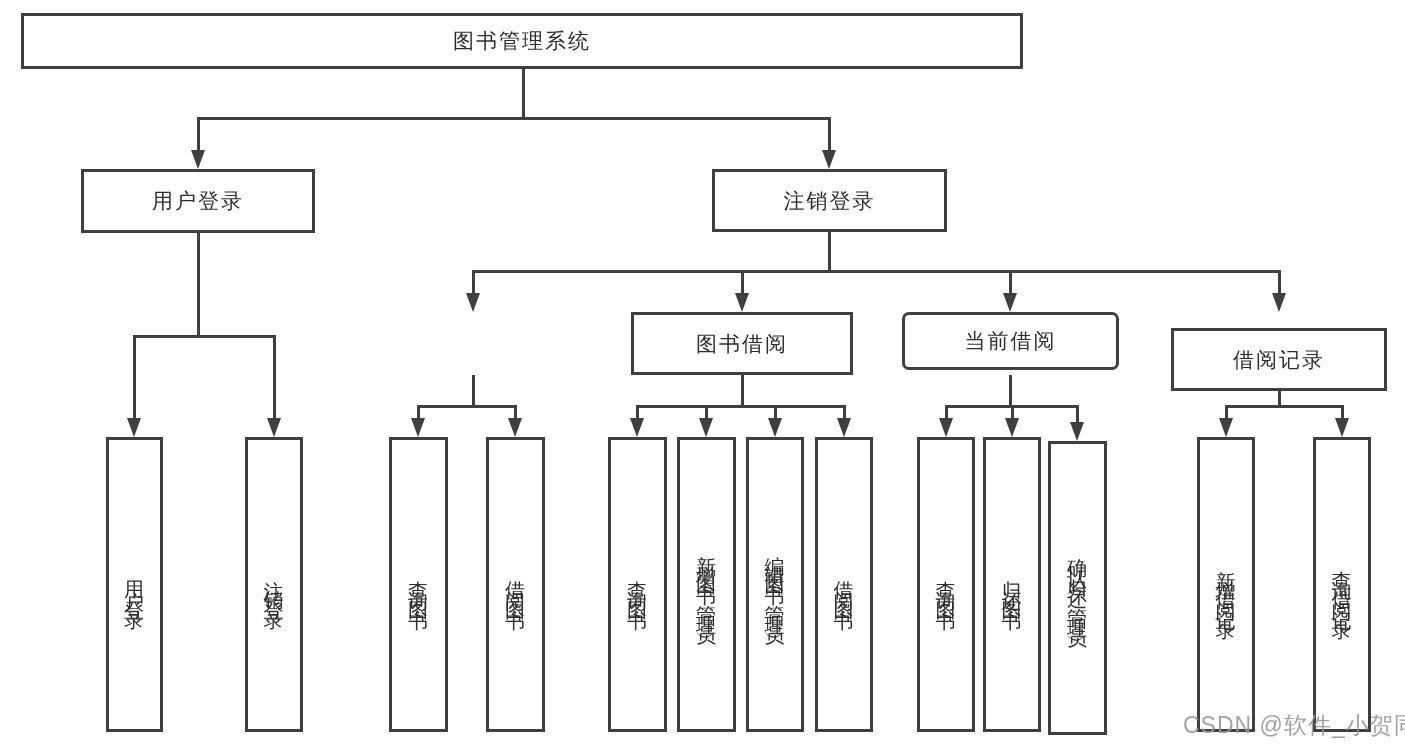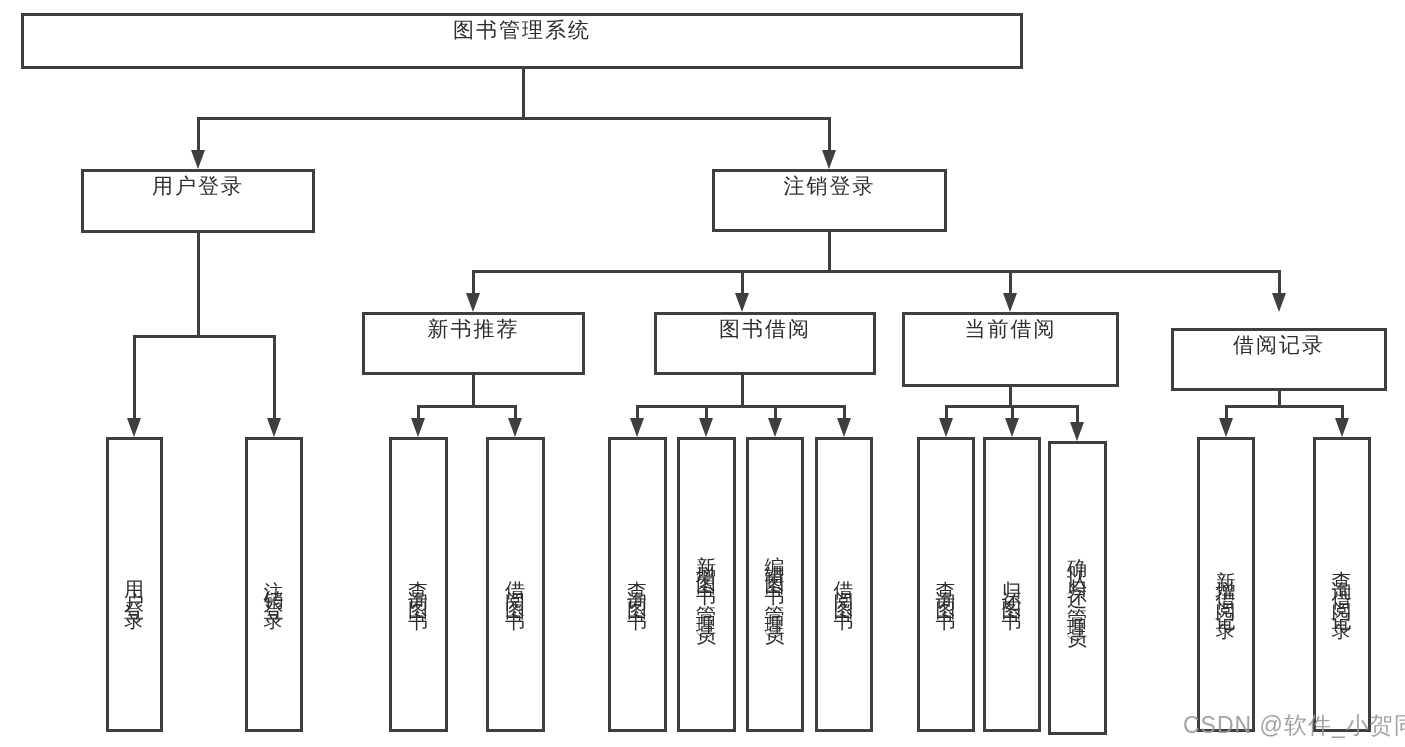--- a/index.html
+++ b/index.html
@@ -7,21 +7,21 @@
     position:relative;
     width:1405px;height:747px;
     background:#ffffff;
     font-family:"Liberation Sans","DejaVu Sans",sans-serif;
     overflow:hidden;
   }
   #connectors{position:absolute;left:0;top:0;z-index:1;}
   .hbox{
     position:absolute;box-sizing:border-box;
     border:3px solid #3f3f3f;background:#ffffff;
-    display:flex;justify-content:center;
+    display:flex;align-items:center;justify-content:center;
     font-size:21px;color:#2d2d2d;letter-spacing:2px;
     z-index:2;white-space:nowrap;
   }
   .vbox{
     position:absolute;box-sizing:border-box;
     border:3px solid #3f3f3f;background:#ffffff;
     display:flex;align-items:center;justify-content:center;
     z-index:2;
   }
   .vbox span{
@@ -105,27 +105,24 @@
     <span>图书管理系统</span>
   </div>
 
   <div class="hbox" style="left:81px;top:169px;width:234px;height:64px;">
     <span>用户登录</span>
   </div>
   <div class="hbox" style="left:712px;top:169px;width:235px;height:63px;">
     <span>注销登录</span>
   </div>
 
-  <div class="hbox" style="left:362px;top:312px;width:223px;height:63px;">
-    <span>新书推荐</span>
-  </div>
-  <div class="hbox" style="left:631px;top:312px;width:222px;height:63px;margin-left:23px;">
+  <div class="hbox" style="left:631px;top:312px;width:222px;height:63px;">
     <span>图书借阅</span>
   </div>
-  <div class="hbox" style="left:902px;top:312px;width:217px;height:75px;">
+  <div class="hbox" style="left:902px;top:312px;width:217px;height:58px;border-radius:7px;">
     <span>当前借阅</span>
   </div>
   <div class="hbox" style="left:1171px;top:328px;width:216px;height:63px;">
     <span>借阅记录</span>
   </div>
 
   <div class="vbox" style="left:106px;top:437px;width:57px;height:295px;">
     <span>用户登录</span>
   </div>
   <div class="vbox" style="left:245px;top:437px;width:58px;height:295px;">

